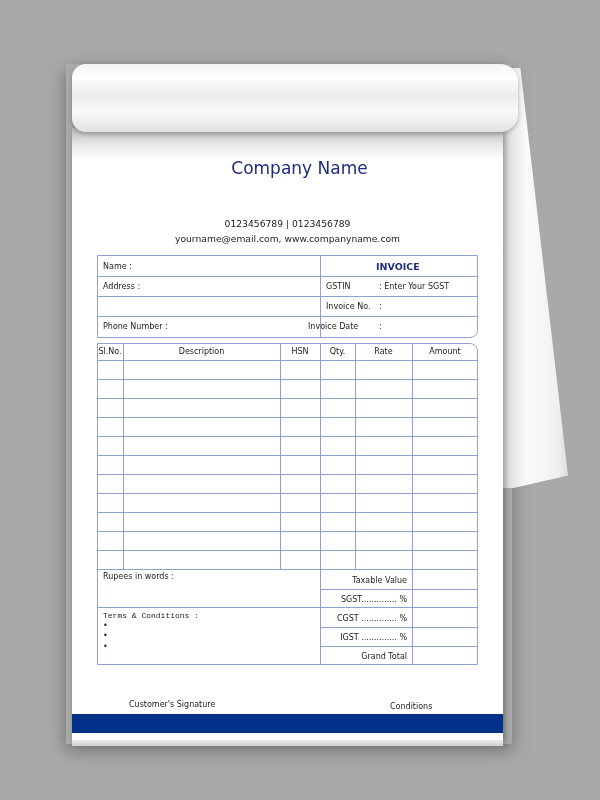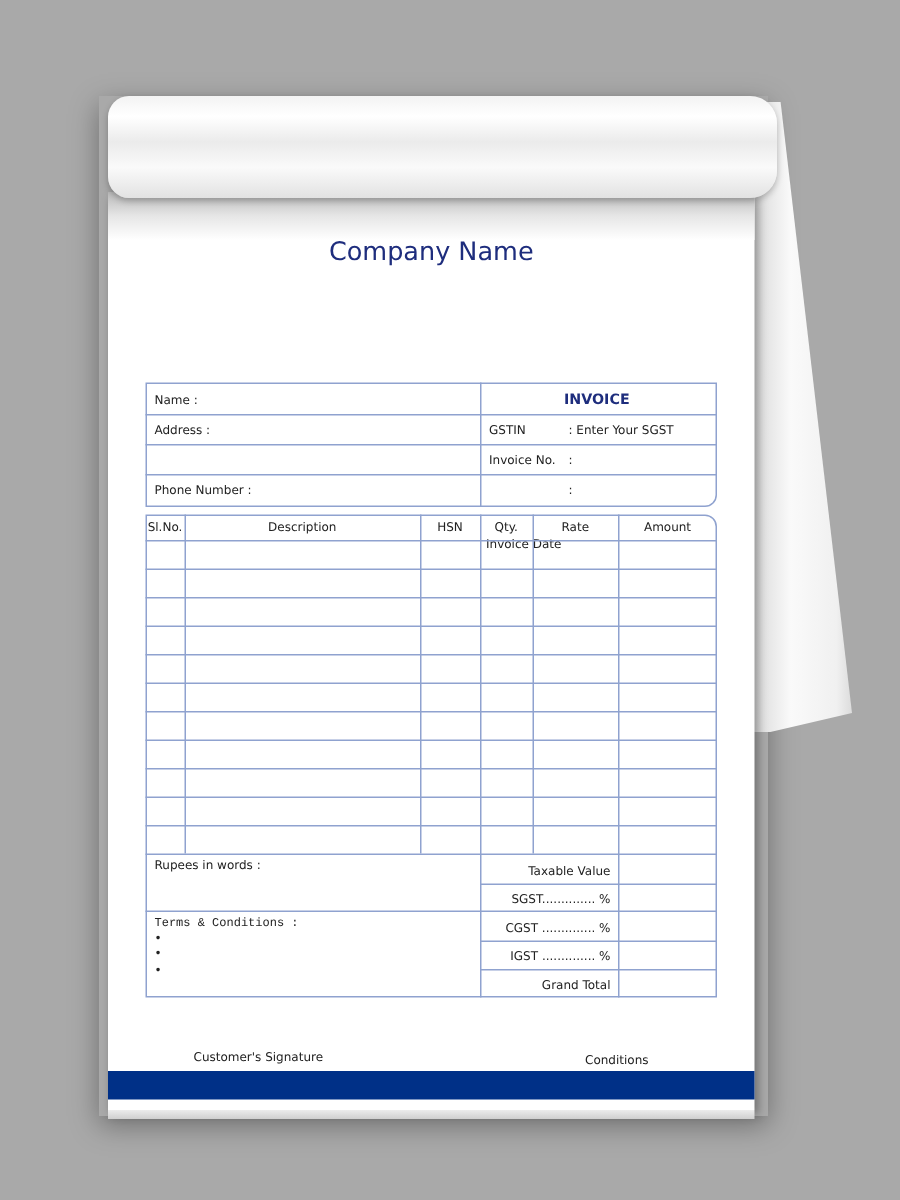--- a/index.html
+++ b/index.html
@@ -34,21 +34,21 @@
     background:linear-gradient(180deg,#ececec,#cfcfcf);
   }
   .roll {
     position:absolute; left:72px; top:64px; width:446px; height:68px;
     border-radius:14px 18px 18px 14px;
     background:linear-gradient(180deg,#f3f3f3 0%,#ffffff 20%,#ebebeb 45%,#fafafa 70%,#e2e2e2 100%);
     box-shadow:0 2px 4px rgba(0,0,0,.25);
   }
   .content { position:absolute; left:0; top:0; width:600px; height:800px; }
   .center-text { position:absolute; left:72px; width:431px; text-align:center; }
-  .company { top:158px; font-size:17px; color:#1e2d7d; }
+  .company { top:158px; font-size:17px; color:#1e2d7d;padding-left:12px; }
   .slogan { top:183px; font-size:9px; color:#222; }
   .addr { top:202px; font-size:9.2px; color:#222; }
   .phone { top:218px; font-size:9.2px; color:#222; }
   .email { top:233px; font-size:9.2px; color:#222; }
 
   .frame { position:absolute; border:1px solid #8fa2cf; box-sizing:border-box; }
   .hline { position:absolute; height:0; border-top:1px solid #8fa2cf; }
   .vline { position:absolute; width:0; border-left:1px solid #8fa2cf; }
   .lbl { position:absolute; font-size:8px; color:#222; white-space:nowrap; }
   .invoice-title { position:absolute; font-size:9.5px; font-weight:bold; color:#1e2d7d; }
@@ -64,37 +64,39 @@
   <div class="pad-shadow"></div>
   <div class="back-page"></div>
   <div class="paper"></div>
   <div class="stack-edge"></div>
   <div class="roll"></div>
 </div>
 
 <div class="content">
 
   <div class="center-text company">Company Name</div>
+  <div class="center-text phone">0123456789 | 0123456789</div>
+  <div class="center-text email">yourname@email.com, www.companyname.com</div>
 
   <div class="frame" style="left:97px;top:255px;width:381px;height:83px;border-radius:0 0 8px 0;"></div>
   <div class="vline" style="left:320px;top:255px;height:83px;"></div>
   <div class="hline" style="left:97px;top:276px;width:381px;"></div>
   <div class="hline" style="left:97px;top:296px;width:381px;"></div>
   <div class="hline" style="left:97px;top:316px;width:381px;"></div>
 
   <div class="lbl" style="left:103px;top:262px;">Name :</div>
   <div class="lbl" style="left:103px;top:282px;">Address :</div>
   <div class="lbl" style="left:103px;top:322px;">Phone Number :</div>
 
   <div class="invoice-title" style="left:376px;top:261px;">INVOICE</div>
   <div class="lbl" style="left:326px;top:282px;">GSTIN</div>
   <div class="lbl" style="left:379px;top:282px;">:  Enter Your SGST</div>
   <div class="lbl" style="left:326px;top:302px;">Invoice No.</div>
   <div class="lbl" style="left:379px;top:302px;">:</div>
-  <div class="lbl" style="left:324px;top:322px;margin-top:36px;">Invoice Date</div>
+  <div class="lbl" style="left:308px;top:322px;">Invoice Date</div>
   <div class="lbl" style="left:379px;top:322px;">:</div>
 
   <div class="frame" style="left:97px;top:343px;width:381px;height:322px;border-radius:0 8px 0 0;"></div>
 
   <div class="vline" style="left:123px;top:343px;height:226px;"></div>
   <div class="vline" style="left:280px;top:343px;height:226px;"></div>
   <div class="vline" style="left:320px;top:343px;height:322px;"></div>
   <div class="vline" style="left:355px;top:343px;height:226px;"></div>
   <div class="vline" style="left:412px;top:343px;height:322px;"></div>
 

